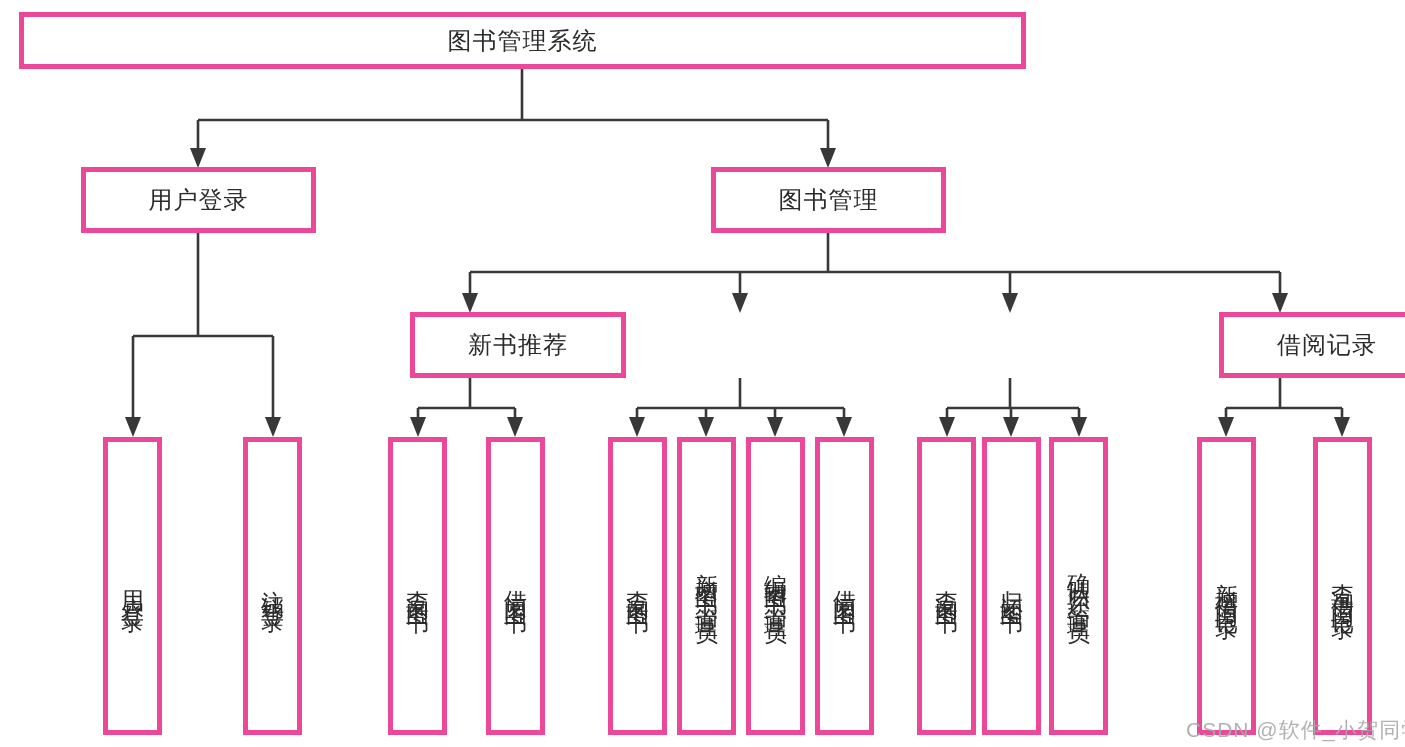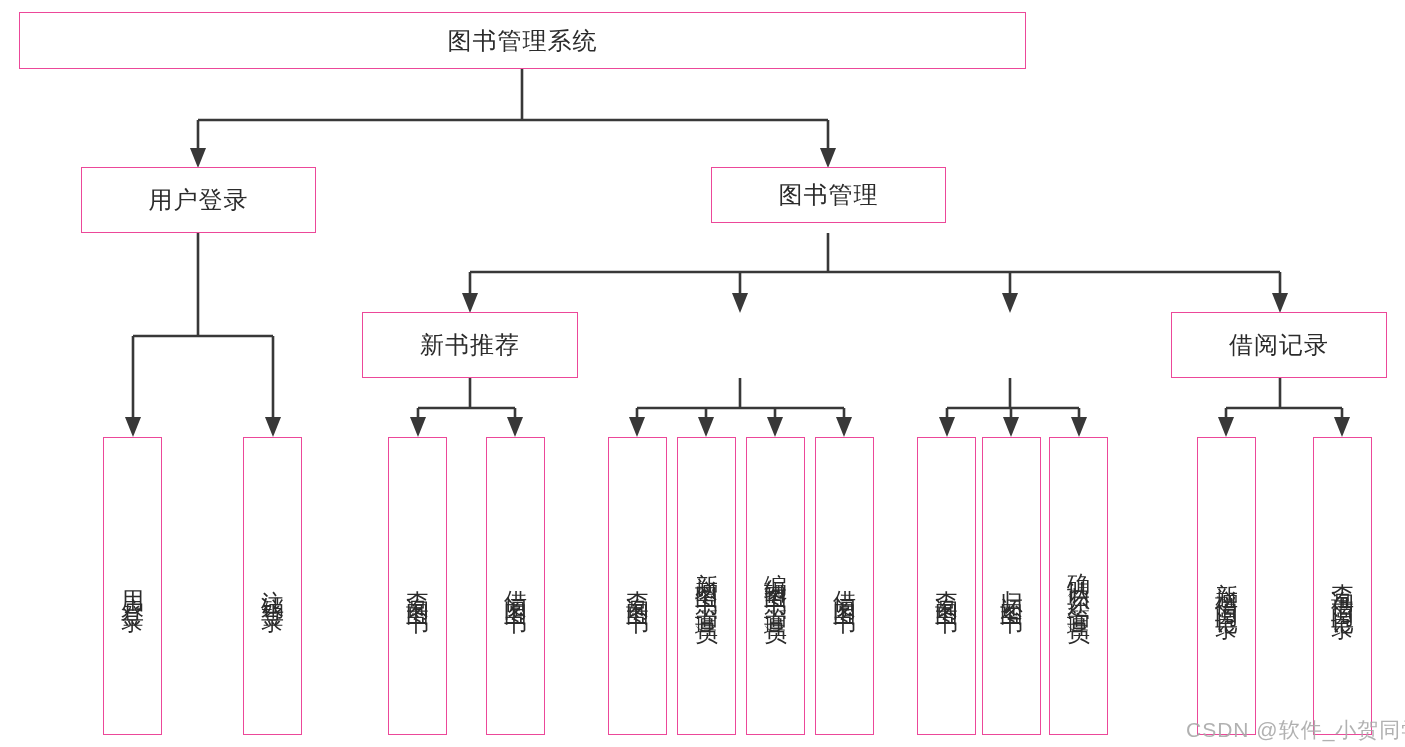--- a/index.html
+++ b/index.html
@@ -2,36 +2,36 @@
 <html><head>
 <meta charset="utf-8">
 <style>
   html,body{margin:0;padding:0;background:#fff;}
   .canvas{
     position:relative;width:1405px;height:747px;background:#ffffff;
     font-family:"Liberation Sans","DejaVu Sans",sans-serif;overflow:hidden;
   }
   .connectors{position:absolute;left:0;top:0;z-index:1;}
   .node{
-    position:absolute;box-sizing:border-box;border:1px solid #ec4899;background:#ffffff;
+    position:absolute;box-sizing:border-box;border:5px solid #ec4899;background:#ffffff;
     display:flex;align-items:center;justify-content:center;z-index:2;
     color:#2b2b2b;
   }
   .node.h span{font-size:24px;letter-spacing:1px;white-space:nowrap;}
   .node.v span{
     writing-mode:vertical-rl;text-orientation:mixed;
     font-size:23px;line-height:1;letter-spacing:7px;white-space:nowrap;
   }
   
   .n-root{left:19px;top:12px;width:1007px;height:57px;}
   
   .n-user-login{left:81px;top:167px;width:235px;height:66px;}
-  .n-book-mgmt{left:711px;top:167px;width:235px;height:56px;}
+  .n-book-mgmt{left:711px;top:167px;width:235px;height:66px;}
   
-  .lvl3{top:312px;width:216px;height:66px;}
+  .lvl3{top:312px;width:216px;height:66px;margin-left:48px;}
   .n-new-rec{left:362px;}
   .n-book-borrow{left:632px;}
   .n-cur-borrow{left:902px;}
   .n-borrow-rec{left:1171px;}
   
   .leaf{top:437px;width:59px;height:298px;}
   .n-ul-login{left:103px;}
   .n-ul-logout{left:243px;}
   .n-nr-query{left:388px;}
   .n-nr-borrow{left:486px;}

